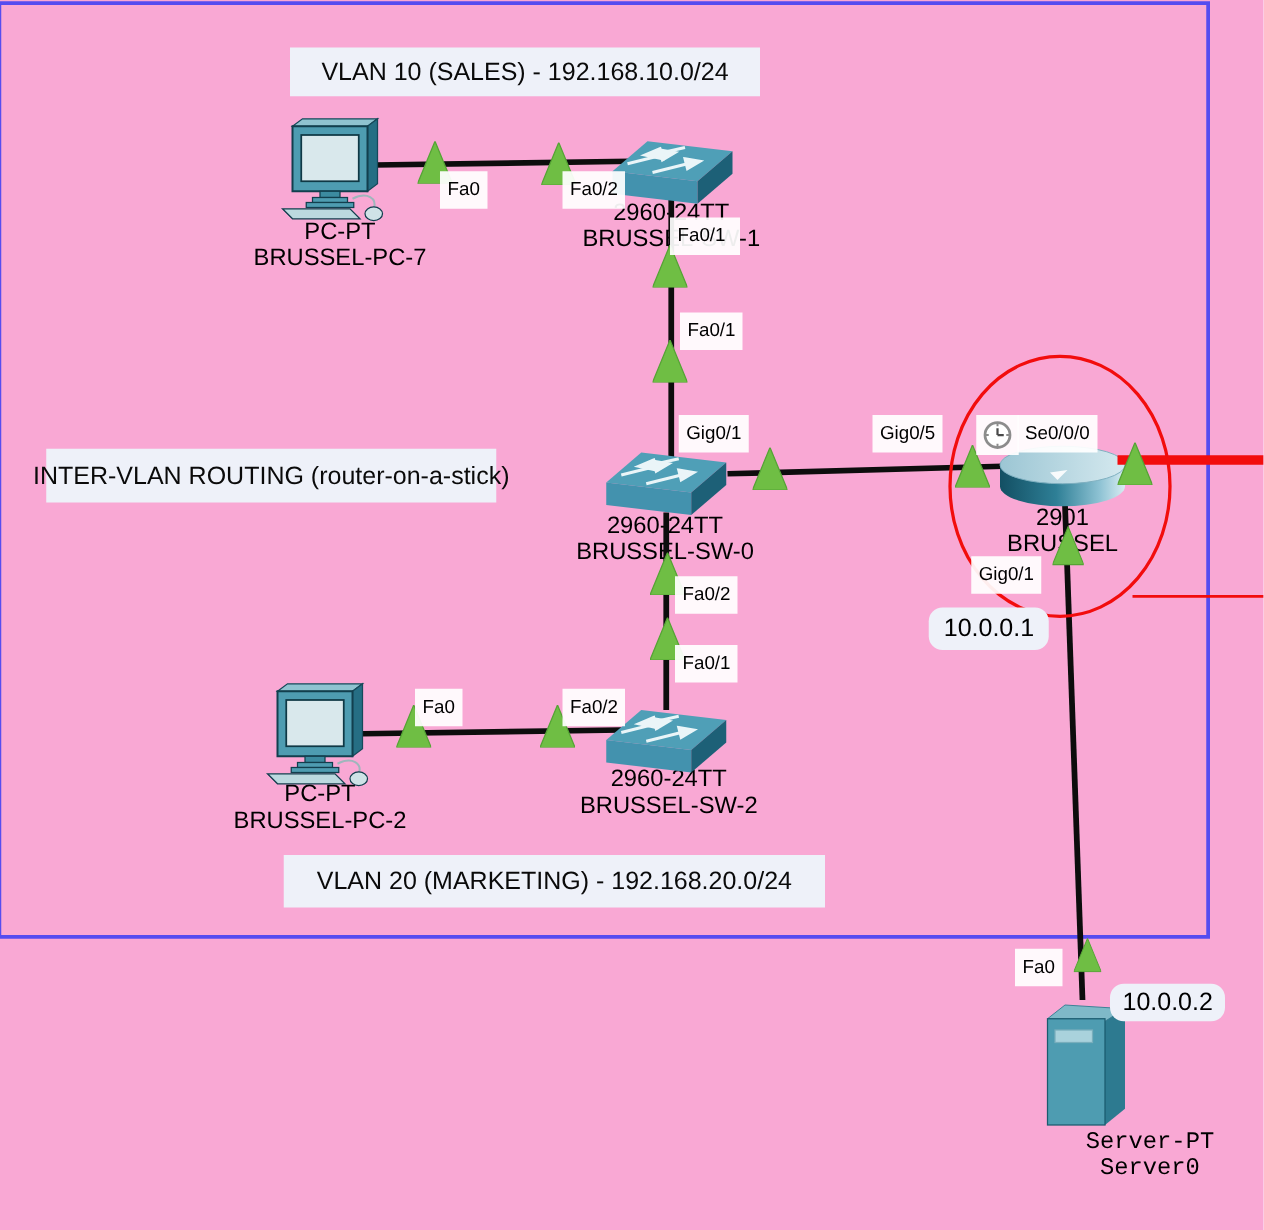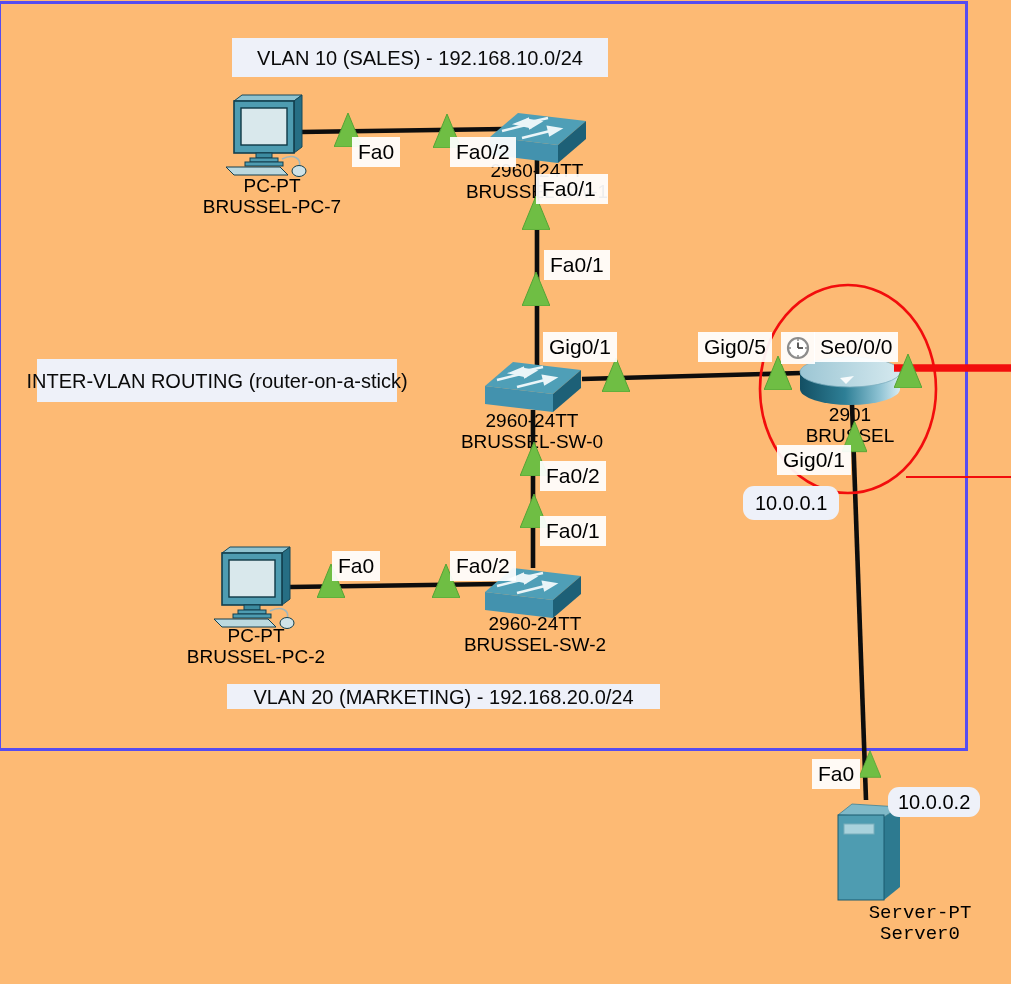--- a/index.html
+++ b/index.html
@@ -1,58 +1,58 @@
 <!DOCTYPE html>
 <html><head>
 <meta charset="utf-8">
 <style>
   html,body{margin:0;padding:0;background:#ffffff;}
   .stage{
-    position:relative;width:1011px;height:984px;background:#fdba74;overflow:hidden;
+    position:relative;width:1011px;height:984px;background:#f9a8d4;overflow:hidden;
     font-family:"Liberation Sans","DejaVu Sans",sans-serif;color:#000;
   }
   .workspace-border{
     position:absolute;left:-2px;top:1px;width:970px;height:750px;
     border:3px solid #564cf0;box-sizing:border-box;z-index:0;background:transparent;
   }
   .note{
     position:absolute;background:#eef1f9;color:#0a0a0a;font-size:20px;line-height:22px;
     display:flex;align-items:center;justify-content:center;white-space:nowrap;z-index:1;
   }
   .dname{
     position:absolute;transform:translateX(-50%);text-align:center;font-size:19px;
     line-height:21px;color:#000;z-index:2;white-space:nowrap;
   }
   .wiring{position:absolute;left:0;top:0;z-index:3;}
   .dev{position:absolute;z-index:4;line-height:0;}
   .redink{position:absolute;left:0;top:0;z-index:5;}
   .tri{position:absolute;z-index:6;line-height:0;}
   .plabel{
-    position:absolute;background:rgba(255,255,255,0.93);color:#000;font-size:21px;
+    position:absolute;background:rgba(255,255,255,0.93);color:#000;font-size:15px;
     line-height:26px;padding:2px 6px;white-space:nowrap;z-index:7;
   }
   .iplabel{
     position:absolute;background:#eef1f9;color:#000;font-size:20px;line-height:24px;
     padding:5px 12px;white-space:nowrap;z-index:7;border-radius:11px;
   }
   .clockbox{
     position:absolute;background:rgba(255,255,255,0.93);z-index:7;line-height:0;
     padding:3px 4px;
   }
 </style>
 </head>
 <body>
 
 <div class="stage">
 
   <div class="workspace-border"></div>
 
   <div class="note" style="left:232px;top:38px;width:376px;height:39px;">VLAN 10 (SALES) - 192.168.10.0/24</div>
   <div class="note" style="left:37px;top:359px;width:360px;height:43px;">INTER-VLAN ROUTING (router-on-a-stick)</div>
-  <div class="note" style="left:227px;top:684px;width:433px;height:25px;">VLAN 20 (MARKETING) - 192.168.20.0/24</div>
+  <div class="note" style="left:227px;top:684px;width:433px;height:42px;">VLAN 20 (MARKETING) - 192.168.20.0/24</div>
 
   <div class="dname" style="left:272px;top:175px;">
     <div>PC-PT</div>
     <div>BRUSSEL-PC-7</div>
   </div>
   <div class="dname" style="left:537px;top:160px;">
     <div>2960-24TT</div>
     <div>BRUSSEL-SW-1</div>
   </div>
   <div class="dname" style="left:532px;top:410px;">

